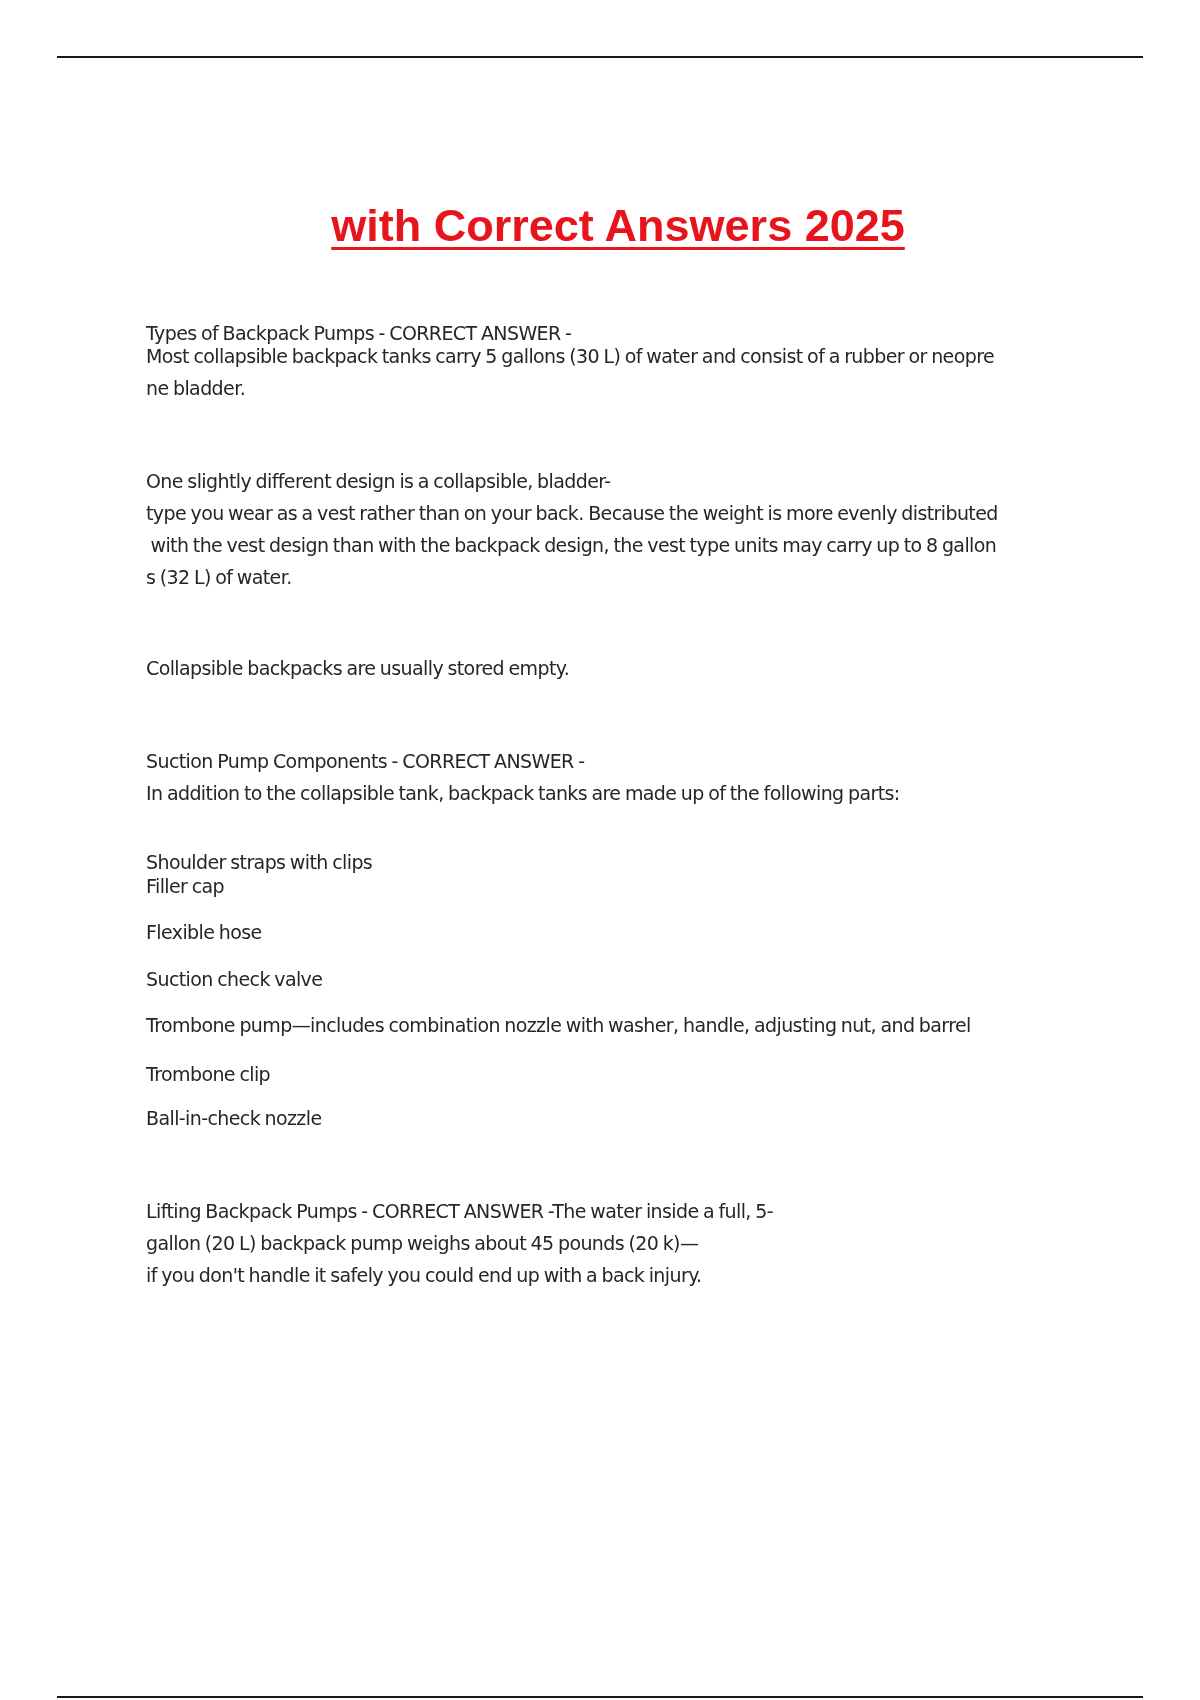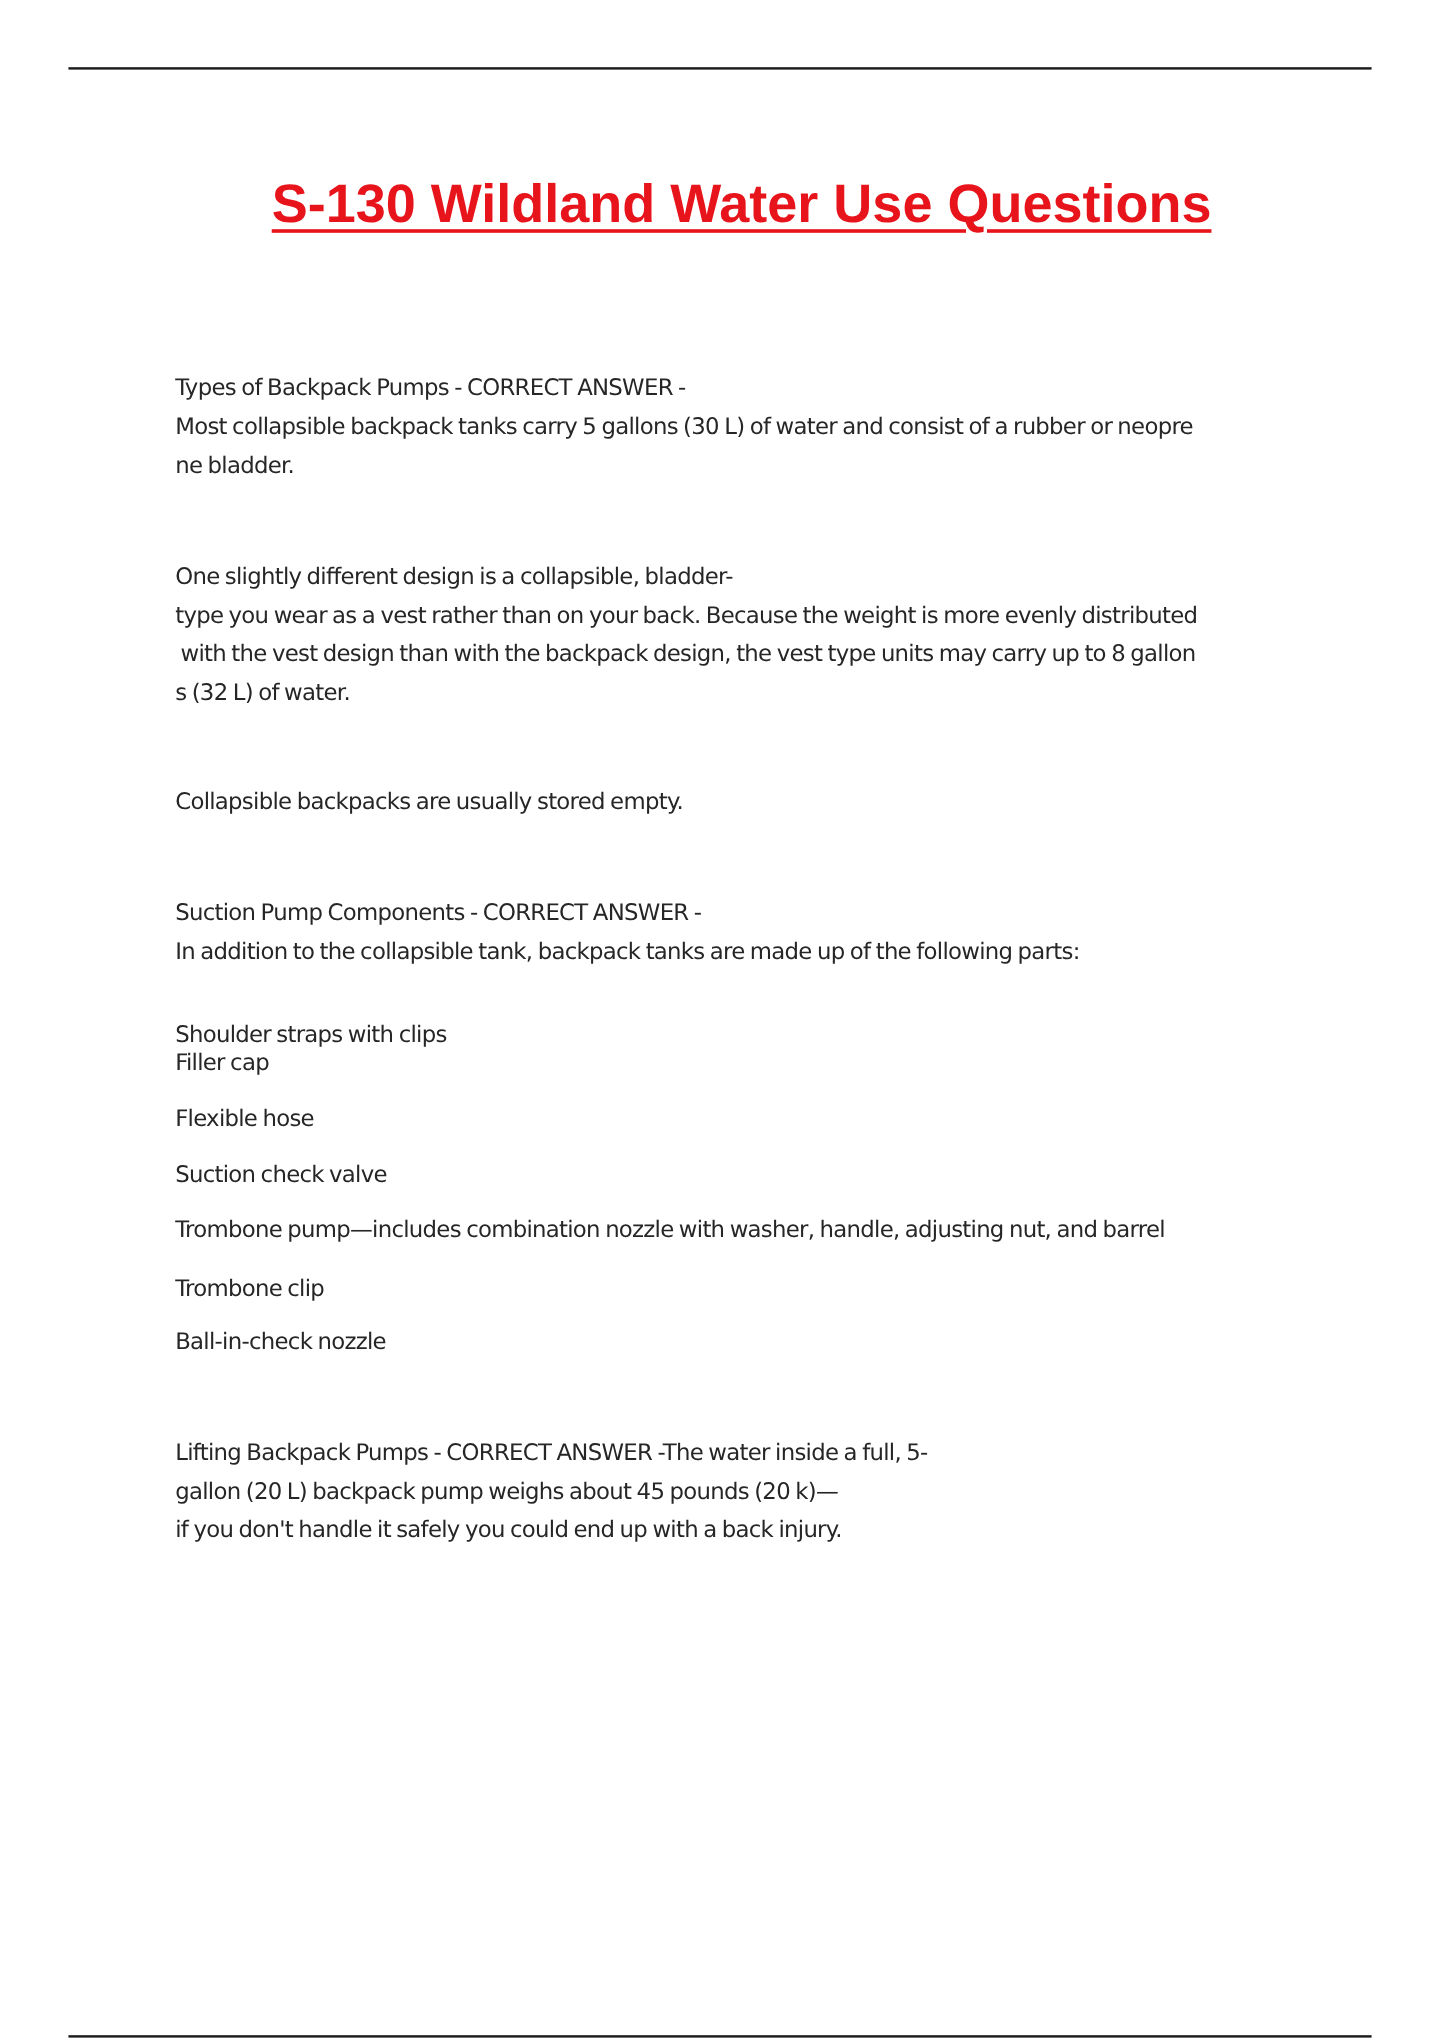--- a/index.html
+++ b/index.html
@@ -61,26 +61,27 @@
       white-space: pre;
       line-height: 24px;
     }
   </style>
 </head>
 <body>
 
 <div class="rule top"></div>
 
 <div class="title">
-  <span>S-130 Wildland Water Use Questions</span><br>
+  <br>
+  <span>with Correct Answers 2025</span>
 </div>
 
 <div class="content">
 
-  <div class="line" style="top:1px">Types of Backpack Pumps - CORRECT ANSWER -</div>
+  <div class="line" style="top:11px">Types of Backpack Pumps - CORRECT ANSWER -</div>
   <div class="line" style="top:34px">Most collapsible backpack tanks carry 5 gallons (30 L) of water and consist of a rubber or neopre</div>
   <div class="line" style="top:66px">ne bladder.</div>
   <div class="line" style="top:159px">One slightly different design is a collapsible, bladder-</div>
   <div class="line" style="top:191px">type you wear as a vest rather than on your back. Because the weight is more evenly distributed</div>
   <div class="line" style="top:223px"> with the vest design than with the backpack design, the vest type units may carry up to 8 gallon</div>
   <div class="line" style="top:255px">s (32 L) of water.</div>
   <div class="line" style="top:346px">Collapsible backpacks are usually stored empty.</div>
 
   <div class="line" style="top:439px">Suction Pump Components - CORRECT ANSWER -</div>
   <div class="line" style="top:471px">In addition to the collapsible tank, backpack tanks are made up of the following parts:</div>

